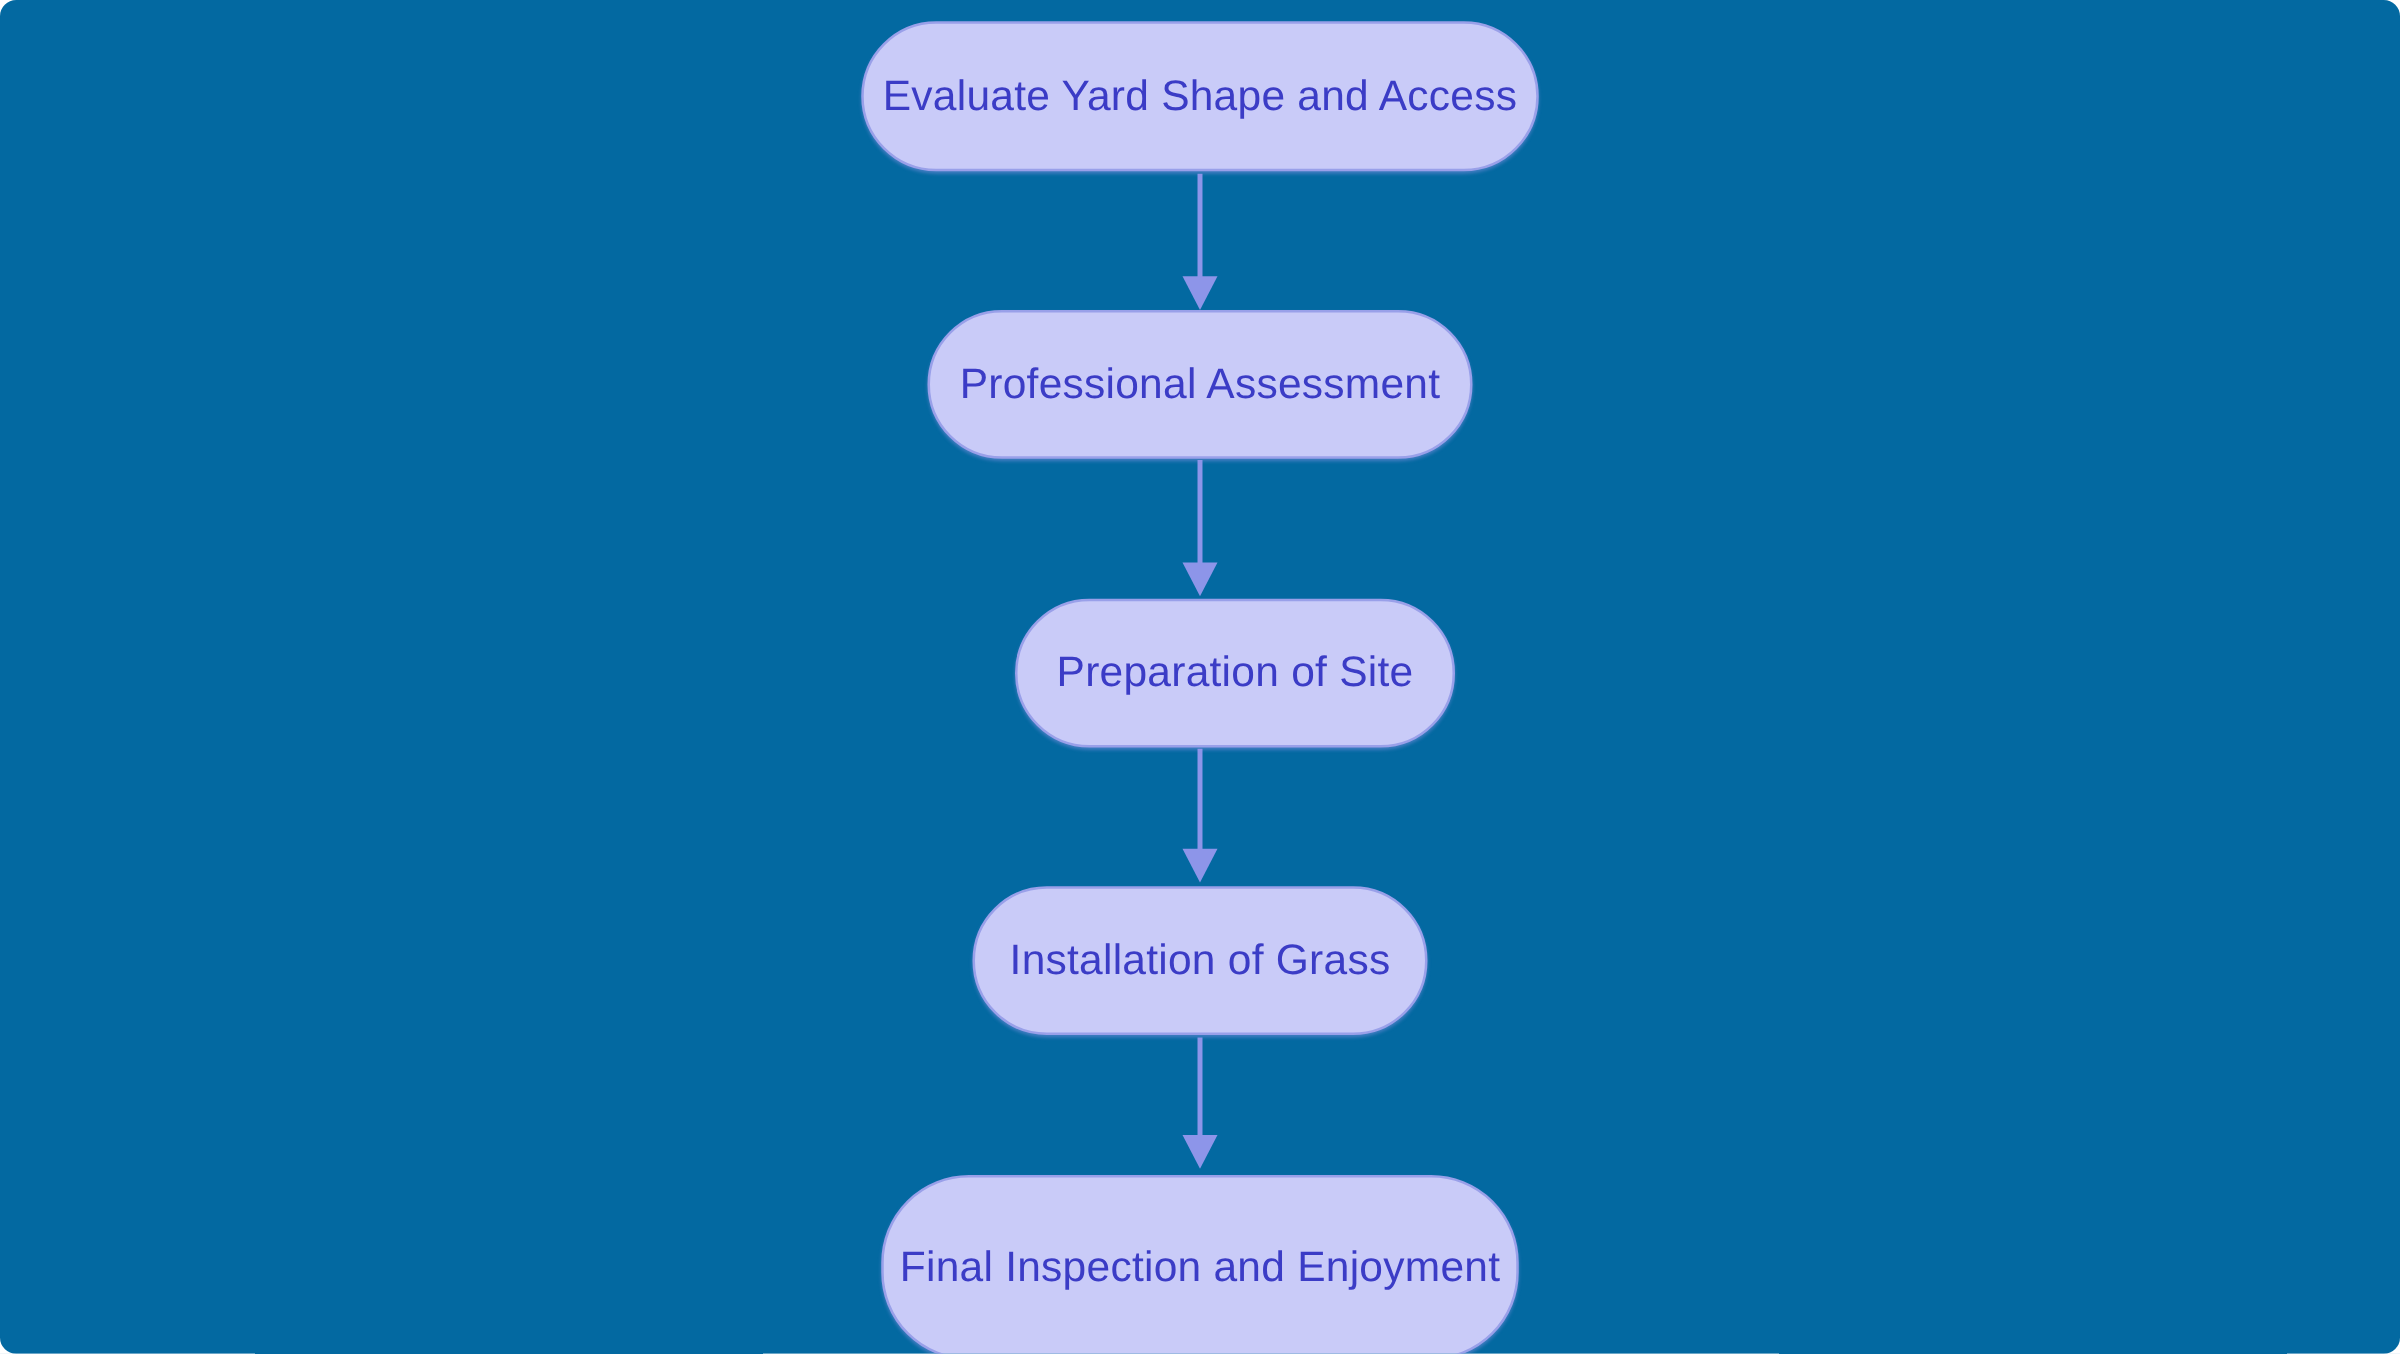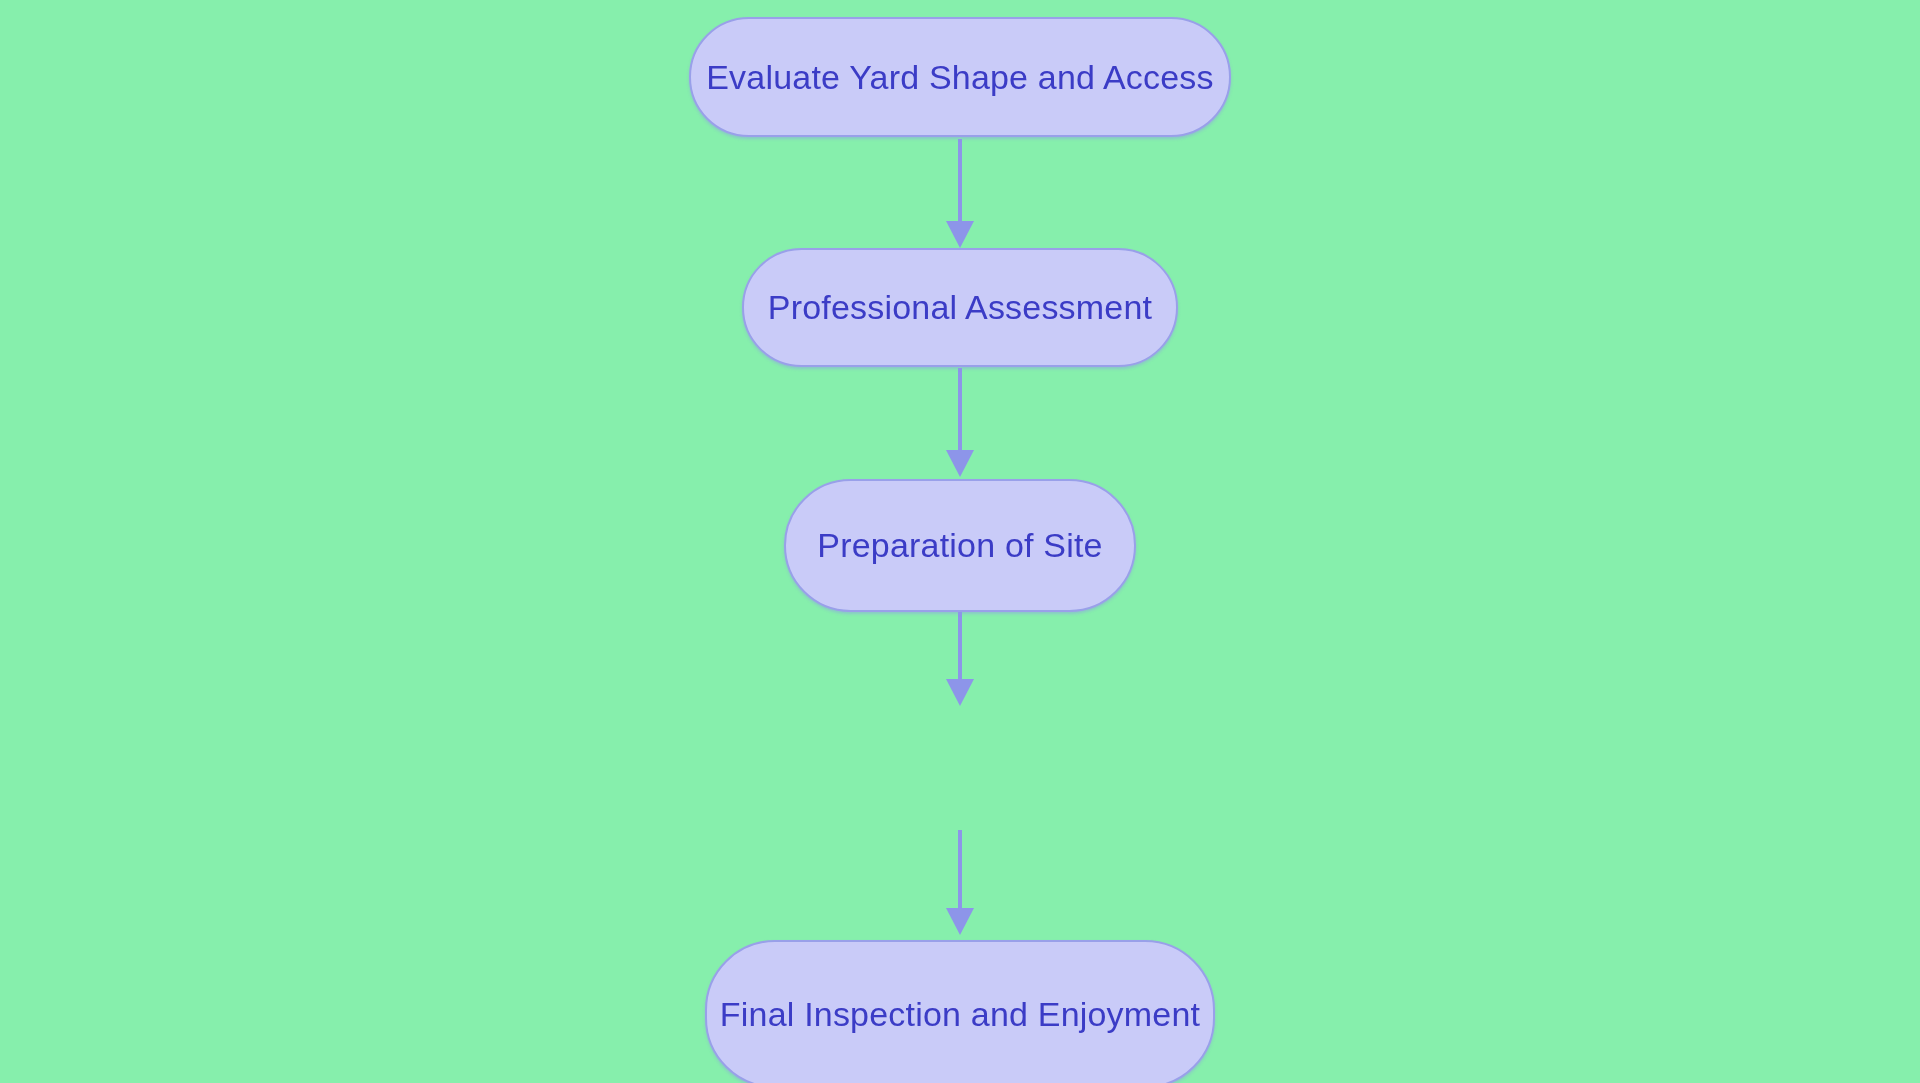--- a/index.html
+++ b/index.html
@@ -5,22 +5,23 @@
   html, body {
     margin: 0;
     padding: 0;
     background: #ffffff;
     font-family: "Liberation Sans", sans-serif;
   }
   .canvas {
     position: relative;
     width: 1920px;
     height: 1083px;
-    background: #86efac;
+    background: #0369a1;
     overflow: hidden;
+    border-radius: 13px;
   }
   .flow-node {
     position: absolute;
     display: flex;
     align-items: center;
     justify-content: center;
     background: #c9cbf8;
     border: 2px solid #99a0e9;
     border-radius: 70px;
     box-sizing: border-box;
@@ -66,22 +67,25 @@
   </svg>
 
   <div class="flow-node" style="left:689px; top:17px;  width:542px; height:120px;">
     <span>Evaluate Yard Shape and Access</span>
   </div>
 
   <div class="flow-node" style="left:742px; top:248px; width:436px; height:119px;align-items:center;">
     <span>Professional Assessment</span>
   </div>
 
-  <div class="flow-node" style="left:784px; top:479px; width:352px; height:133px;">
+  <div class="flow-node" style="left:812px; top:479px; width:352px; height:119px;">
     <span>Preparation of Site</span>
   </div>
 
+  <div class="flow-node" style="left:778px; top:709px; width:364px; height:119px;">
+    <span>Installation of Grass</span>
+  </div>
 
   <div class="flow-node" style="left:705px; top:940px; width:510px; height:148px;">
     <span>Final Inspection and Enjoyment</span>
   </div>
 
 </div>
 
 </body></html>

